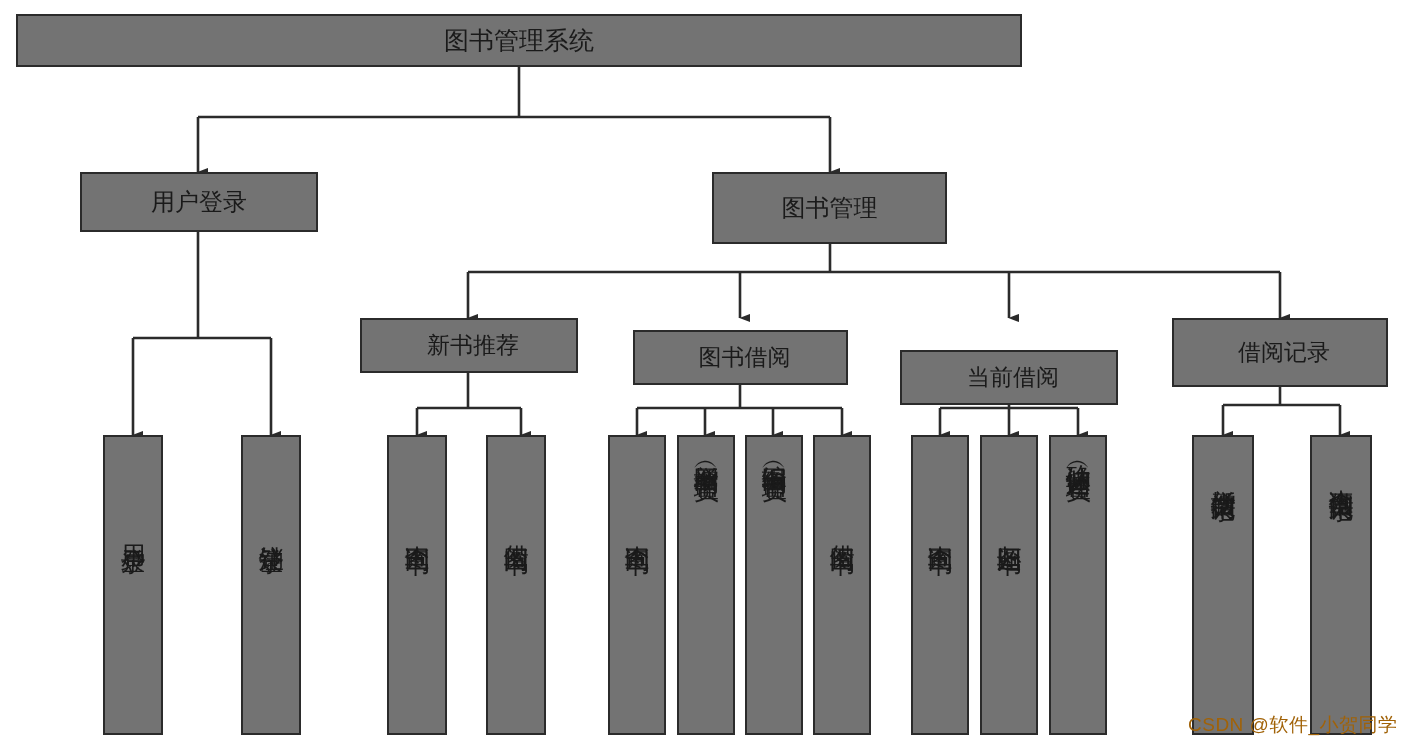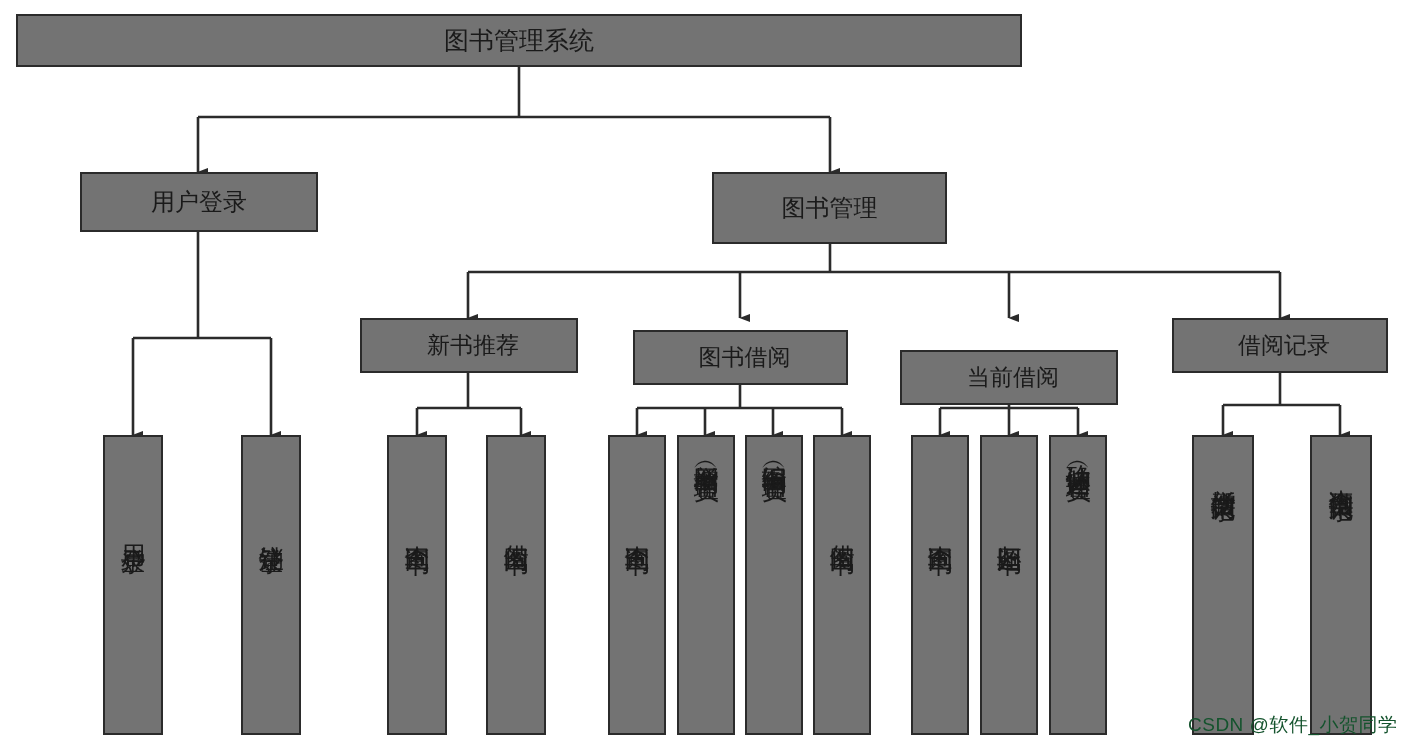--- a/index.html
+++ b/index.html
@@ -64,21 +64,21 @@
     margin-top: 82px;
   }
   .leaf.mid3 .vtext {
     margin-top: 26px;
   }
   #watermark {
     position: absolute;
     left: 1188px;
     top: 712px;
     font-size: 19px;
-    color: #14532d;
+    color: #a16207;
     letter-spacing: 0.5px;
     white-space: nowrap;
   }
 </style>
 </head>
 <body>
 
 <div id="canvas">
 
   <svg id="edges" viewBox="0 0 1405 747" xmlns="http://www.w3.org/2000/svg">
@@ -149,21 +149,21 @@
 
   <div class="node l2" style="left:360px; top:318px; width:218px; height:55px;">
     <span>新书推荐</span>
   </div>
   <div class="node l2" style="left:633px; top:318px; width:215px; height:55px;margin-top:12px;">
     <span>图书借阅</span>
   </div>
   <div class="node l2" style="left:900px; top:318px; width:218px; height:55px;margin-top:32px;">
     <span>当前借阅</span>
   </div>
-  <div class="node l2" style="left:1172px; top:318px; width:216px; height:55px;">
+  <div class="node l2" style="left:1172px; top:318px; width:216px; height:69px;">
     <span>借阅记录</span>
   </div>
 
   <div class="node leaf mid" style="left:103px; top:435px; width:60px; height:300px;">
     <span class="vtext">用户登录</span>
   </div>
   <div class="node leaf mid" style="left:241px; top:435px; width:60px; height:300px;">
     <span class="vtext">注销登录</span>
   </div>
 

